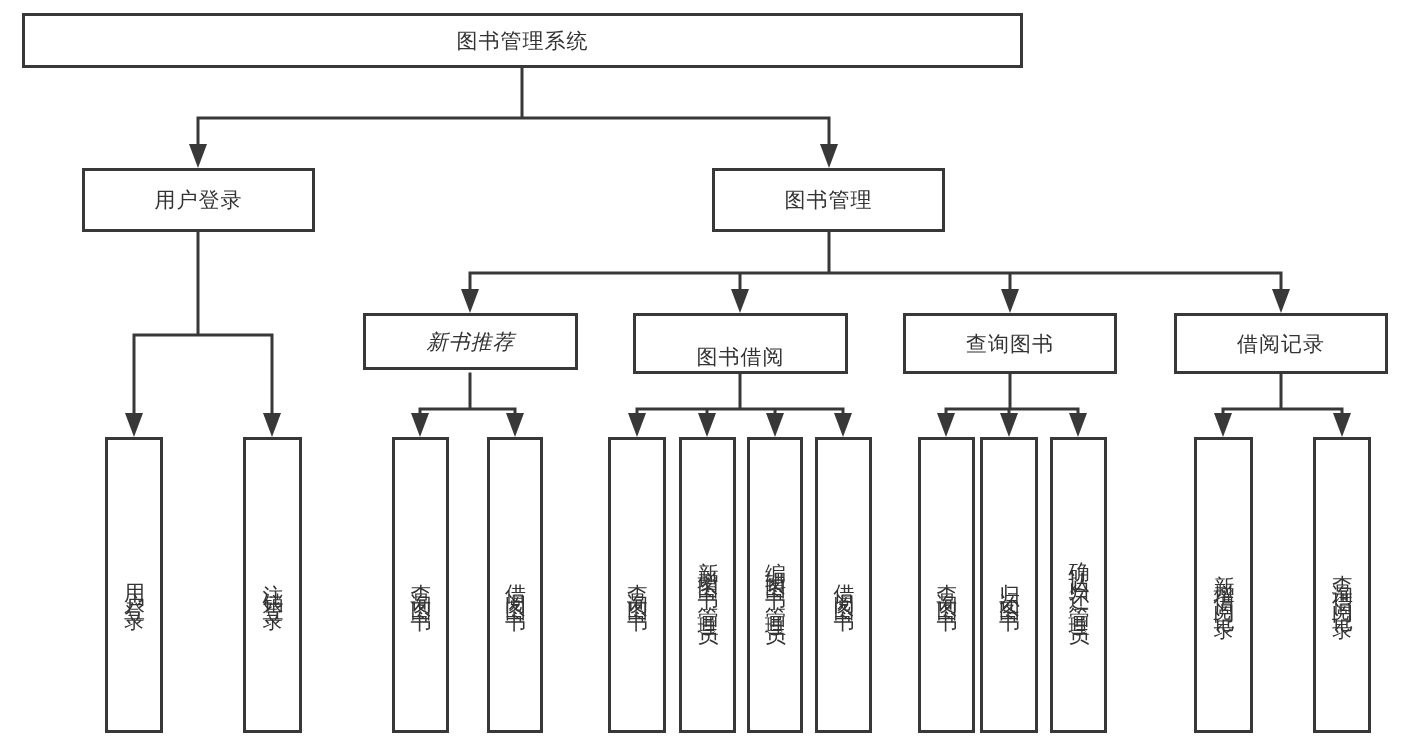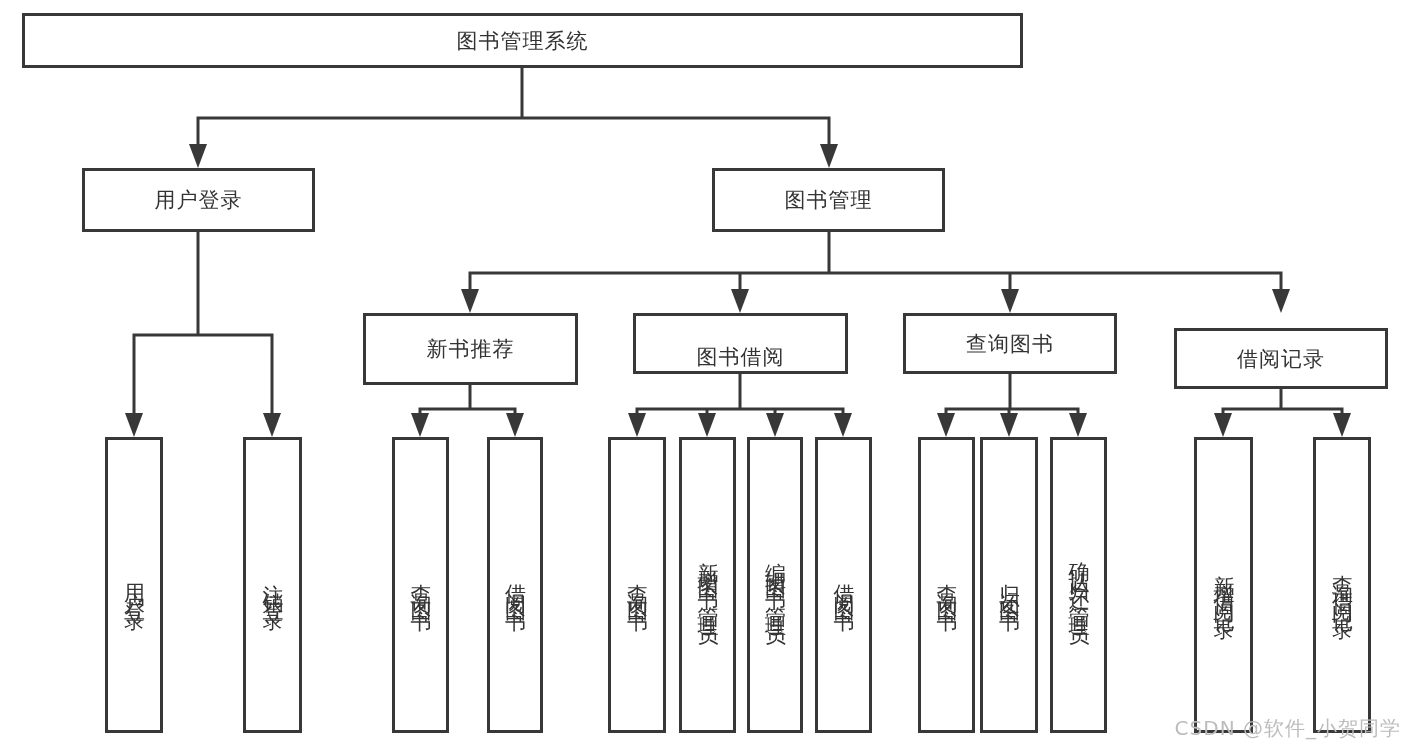--- a/index.html
+++ b/index.html
@@ -93,30 +93,30 @@
   <div id="nodes">
       <div class="node h" style="left: 22px; top: 13px; width: 1001px; height: 55px;">
         <span class="node-label">图书管理系统</span>
       </div>
       <div class="node h" style="left: 82px; top: 168px; width: 233px; height: 64px;">
         <span class="node-label">用户登录</span>
       </div>
       <div class="node h" style="left: 712px; top: 168px; width: 233px; height: 64px;">
         <span class="node-label">图书管理</span>
       </div>
-      <div class="node h" style="left: 363px; top: 313px; width: 215px; height: 72px;">
+      <div class="node h" style="left: 363px; top: 313px; width: 215px; height: 57px; font-style: italic;">
         <span class="node-label">新书推荐</span>
       </div>
       <div class="node h" style="left: 633px; top: 313px; width: 215px; height: 61px; align-items: flex-end;">
         <span class="node-label">图书借阅</span>
       </div>
       <div class="node h" style="left: 903px; top: 313px; width: 214px; height: 61px;">
         <span class="node-label">查询图书</span>
       </div>
-      <div class="node h" style="left: 1174px; top: 313px; width: 214px; height: 61px; margin-top: 15px;">
+      <div class="node h" style="left: 1174px; top: 313px; width: 214px; height: 61px;">
         <span class="node-label">借阅记录</span>
       </div>
       <div class="node v" style="left: 105px; top: 437px; width: 58px; height: 296px;">
         <span class="node-label">用户登录</span>
       </div>
       <div class="node v" style="left: 243px; top: 437px; width: 59px; height: 296px;">
         <span class="node-label">注销登录</span>
       </div>
       <div class="node v" style="left: 392px; top: 437px; width: 57px; height: 296px;">
         <span class="node-label">查询图书</span>
@@ -145,14 +145,13 @@
       <div class="node v" style="left: 1050px; top: 437px; width: 57px; height: 296px;">
         <span class="node-label">确认归还（管理员）</span>
       </div>
       <div class="node v" style="left: 1194px; top: 437px; width: 59px; height: 296px;">
         <span class="node-label">新增借阅记录</span>
       </div>
       <div class="node v" style="left: 1313px; top: 437px; width: 58px; height: 296px;">
         <span class="node-label">查询借阅记录</span>
       </div>
     </div>
-  <div class="watermark">CSDN @软件_小贺同学</div>
 </div>
 
 </body></html>

